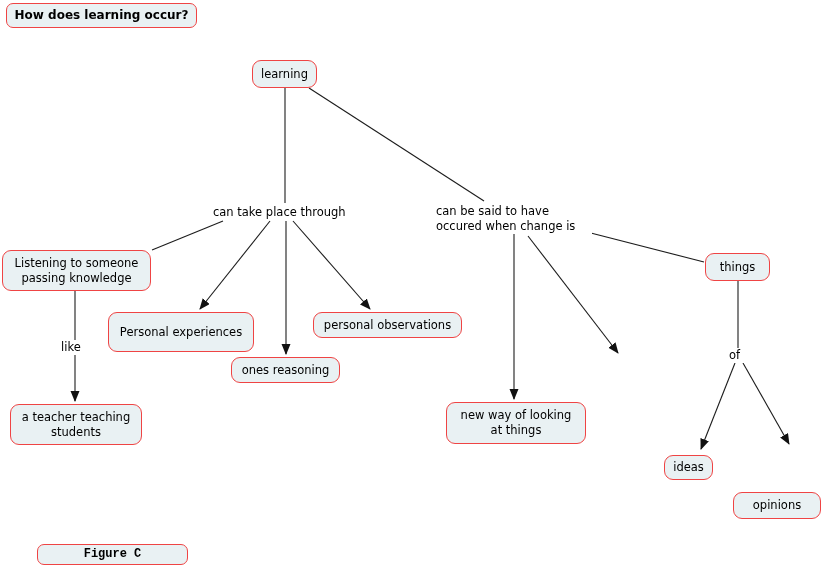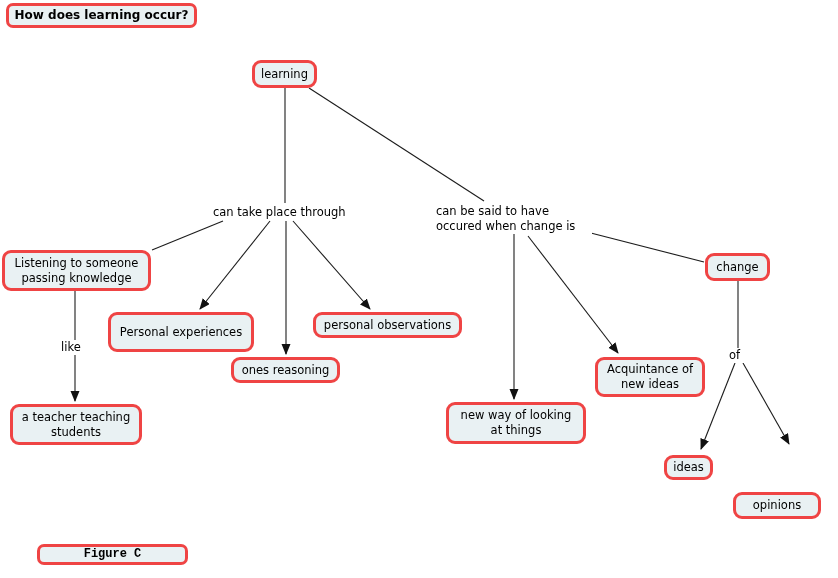--- a/index.html
+++ b/index.html
@@ -18,21 +18,21 @@
   #wires {
     position: absolute;
     left: 0; top: 0;
     width: 838px; height: 578px;
     z-index: 0;
   }
   .node {
     position: absolute;
     box-sizing: border-box;
     background: #e9f1f3;
-    border: 3px solid #ef4444;
+    border: 1px solid #ef4444;
     border-radius: 9px;
     display: flex;
     align-items: center;
     justify-content: center;
     text-align: center;
     font-size: 11.5px;
     line-height: 1.3;
     color: #000000;
     white-space: pre-line;
     z-index: 2;
@@ -95,24 +95,22 @@
   <div class="node" style="left:231px; top:357px; width:109px; height:26px;">ones reasoning</div>
 
   <div class="node" style="left:313px; top:312px; width:149px; height:26px;">personal observations</div>
 
   <div class="node" style="left:10px; top:404px; width:132px; height:41px;">a teacher teaching
 students</div>
 
   <div class="node" style="left:446px; top:402px; width:140px; height:42px;">new way of looking
 at things</div>
 
-  <div class="node" style="left:595px; top:357px; width:110px; height:40px;">Acquintance of
-new ideas</div>
 
-  <div class="node" style="left:705px; top:253px; width:65px; height:28px;">change</div>
+  <div class="node" style="left:705px; top:253px; width:65px; height:28px;">things</div>
 
   <div class="node" style="left:664px; top:455px; width:49px; height:25px;">ideas</div>
 
   <div class="node" style="left:733px; top:448px; width:88px; height:27px;margin-top:44px;">opinions</div>
 
   <div class="edge-label" style="left:212px; top:205px; width:150px;">can take place through</div>
 
   <div class="edge-label" style="left:435px; top:204px; width:155px;">can be said to have
 occured when change is</div>
 

